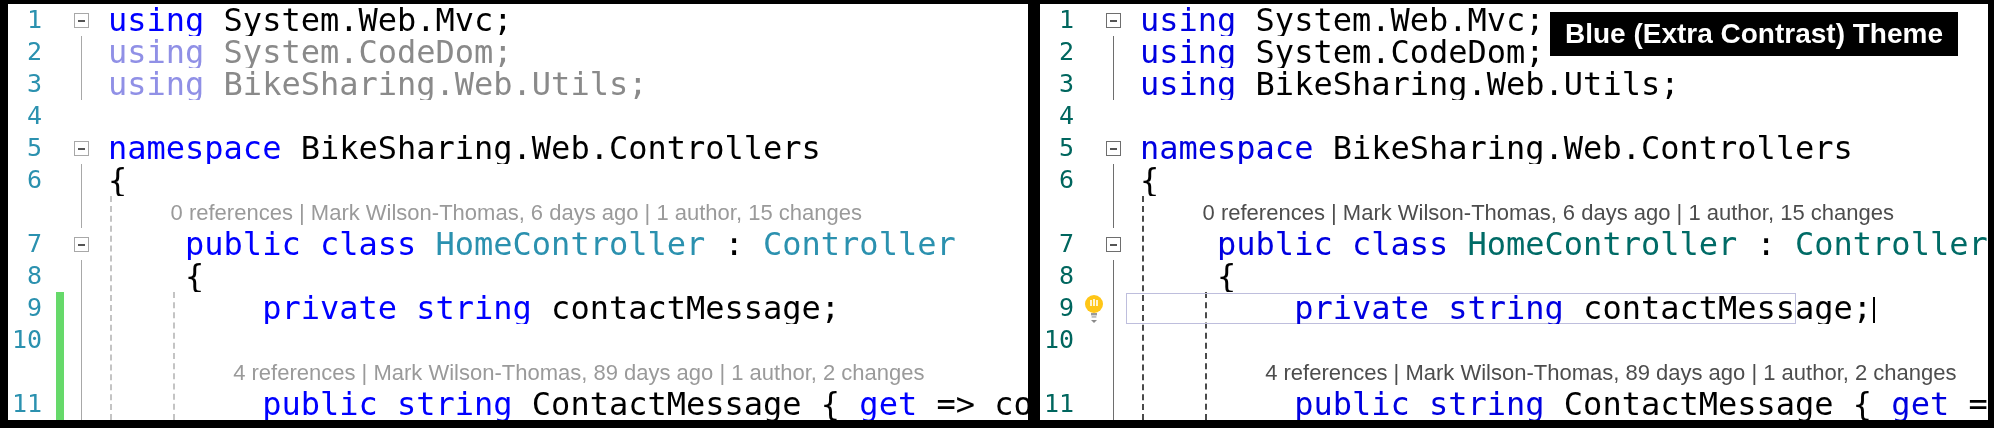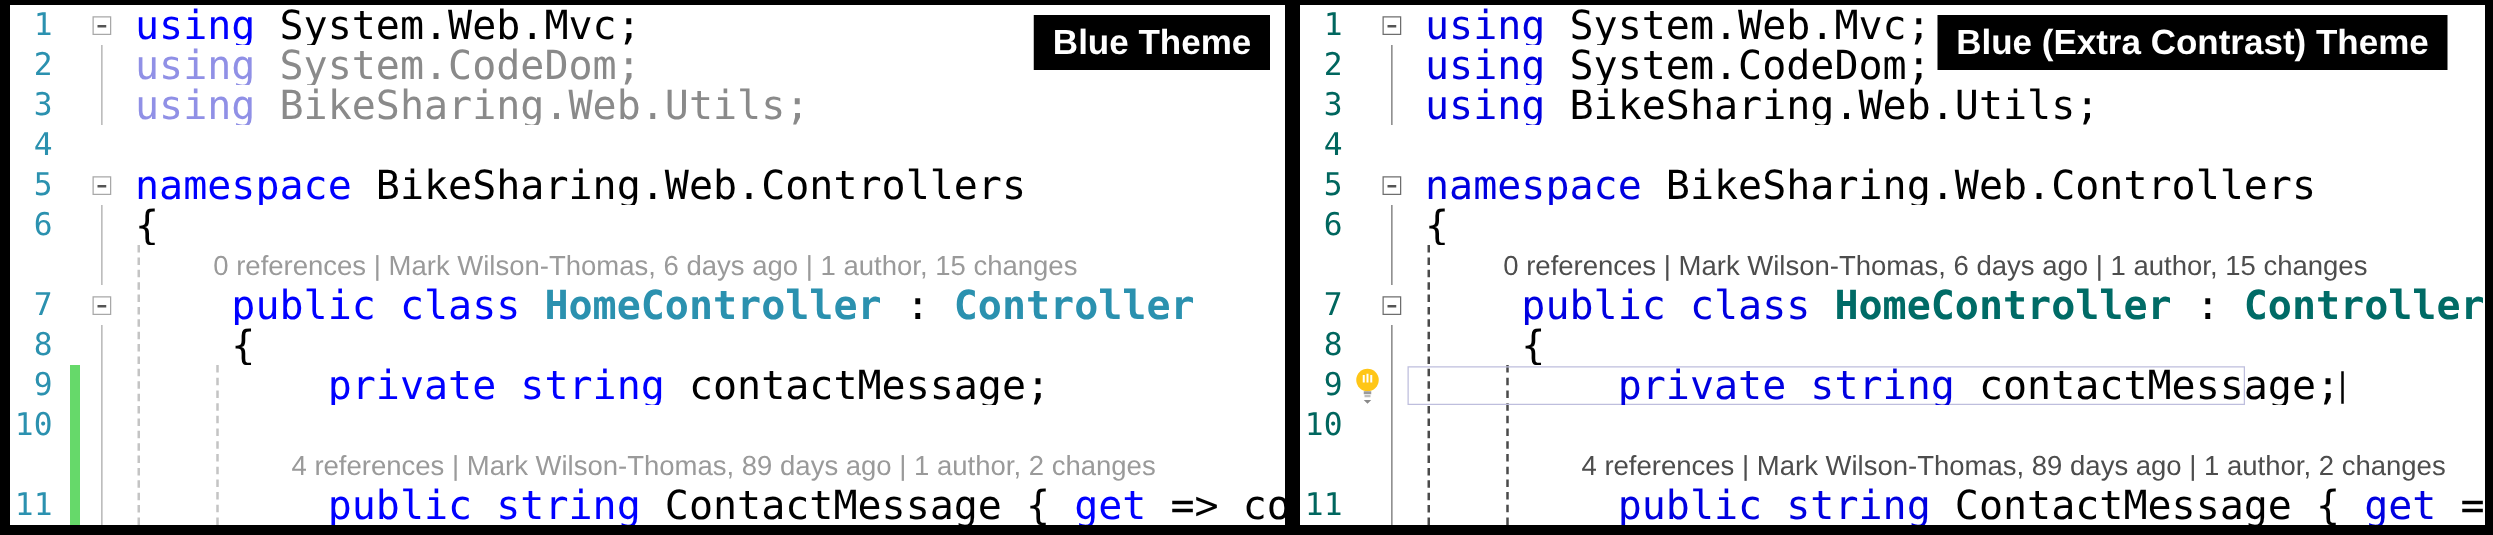--- a/index.html
+++ b/index.html
@@ -28,21 +28,21 @@
   .foldbox::after{content:"";position:absolute;left:3px;right:3px;top:6px;height:2px;background:#555;}
   .code{
     flex:1;min-width:0;font-family:"DejaVu Sans Mono",monospace;font-size:32px;line-height:32px;
     white-space:pre;overflow:hidden;padding-left:12px;color:var(--c-plain,#000);
   }
   .codelens{
     flex:1;min-width:0;font-family:"Liberation Sans",sans-serif;font-size:22px;line-height:34px;
     white-space:pre;overflow:hidden;color:var(--c-codelens,#9A9A9A);
   }
   .tok-keyword{color:var(--c-keyword,#0000FF);}
-  .tok-type{color:var(--c-type,#2B91AF);font-weight:bold;}
+  .tok-type{color:var(--c-type,#2B91AF);}
   .tok-plain{color:var(--c-plain,#000);}
   .tok-faded_keyword{color:var(--c-faded-keyword,#9090E6);}
   .tok-faded_text{color:var(--c-faded-text,#8A8A8A);}
   .guide{position:absolute;z-index:0;width:0;border-left:2px dashed var(--c-indent-guide,#C4C4C4);pointer-events:none;}
   .current-line{
     position:absolute;z-index:0;left:86px;width:668px;height:29px;
     border:1px solid var(--c-current-line-border,#BEBEDD);pointer-events:none;
   }
   .caret{display:inline-block;width:2px;height:26px;background:#000;vertical-align:-4px;margin-left:1px;}
   .bulb{position:absolute;z-index:2;left:42px;width:24px;height:30px;}
@@ -138,21 +138,20 @@
         <div class="outline-cell line"></div>
         <div class="codelens" style="padding-left: 137.2px;">4 references | Mark Wilson-Thomas, 89 days ago | 1 author, 2 changes</div>
       </div>
       <div class="row">
         <div class="num">11</div>
         <div class="change changed"></div>
         <div class="outline-cell line"></div>
         <div class="code"><span class="tok-plain">        </span><span class="tok-keyword">public string</span><span class="tok-plain"> ContactMessage { </span><span class="tok-keyword">get</span><span class="tok-plain"> =&gt; contactMessage</span></div>
       </div>
     </div>
-  <div class="theme-label">Blue Theme</div>
 </div>
 
 <div class="divider"></div>
 
 <div class="panel right" style="--c-background: #FFFFFF; --c-line-number: #00665E; --c-keyword: #0000E0; --c-type: #006B66; --c-plain: #000000; --c-faded-keyword: #0000E0; --c-faded-text: #000000; --c-codelens: #4D4D4D; --c-indent-guide: #4A4A4A; --c-outline: #6E6E6E; --c-change-bar: #66D96A; --c-current-line-border: #BEBEDD; --c-lightbulb: #FFC617;">
   <div class="rows">
       <div class="guide" style="left: 102px; top: 192px; height: 224px;"></div>
       <div class="guide" style="left: 164.6px; top: 288px; height: 128px;"></div>
       <div class="row">
         <div class="num">1</div>

